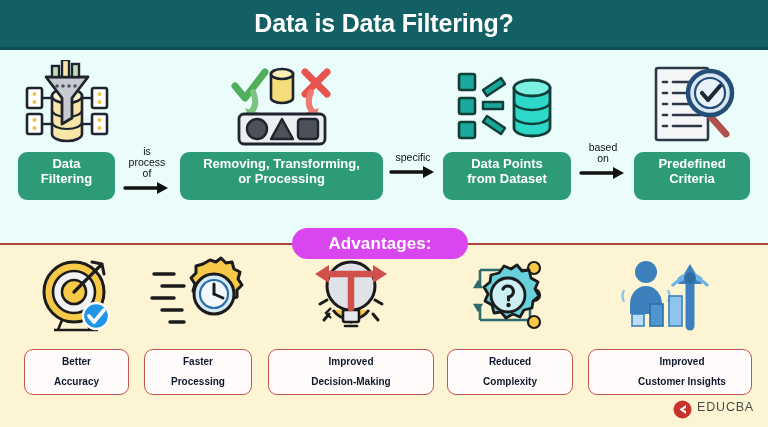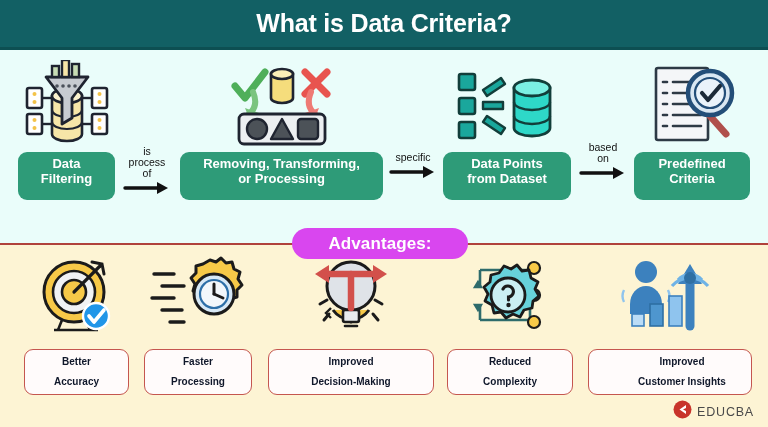--- a/index.html
+++ b/index.html
@@ -79,33 +79,33 @@
     box-sizing:border-box;padding:3px 4px;
   }
   .adv-box-label{
     color:#0f172a;font-weight:bold;font-size:10px;line-height:20px;
     text-align:center;white-space:pre-line;
   }
 
   
   .brand{
     position:absolute;right:14px;bottom:8px;
-    display:flex;align-items:flex-end;gap:5px;
+    display:flex;align-items:flex-start;gap:5px;
   }
   .brand-name{
     font-size:12.5px;color:#4A4A4A;letter-spacing:0.8px;font-weight:500;
   }
 </style>
 </head>
 <body>
 
 <div class="canvas">
 
   <div class="header">
-    <div class="header-title">What is Data Criteria?</div>
+    <div class="header-title">Data is Data Filtering?</div>
   </div>
   <div class="header-underline"></div>
 
   <div class="flow-section">
 
     <div class="node" style="left:18px; top:6px; width:97px; height:140px;">
       <div class="node-icon" style="top:4px;">
         <svg width="86" height="88" viewBox="0 0 86 88">
 
           <g stroke="#1F2430" stroke-width="2.6" fill="#FFFFFF">

